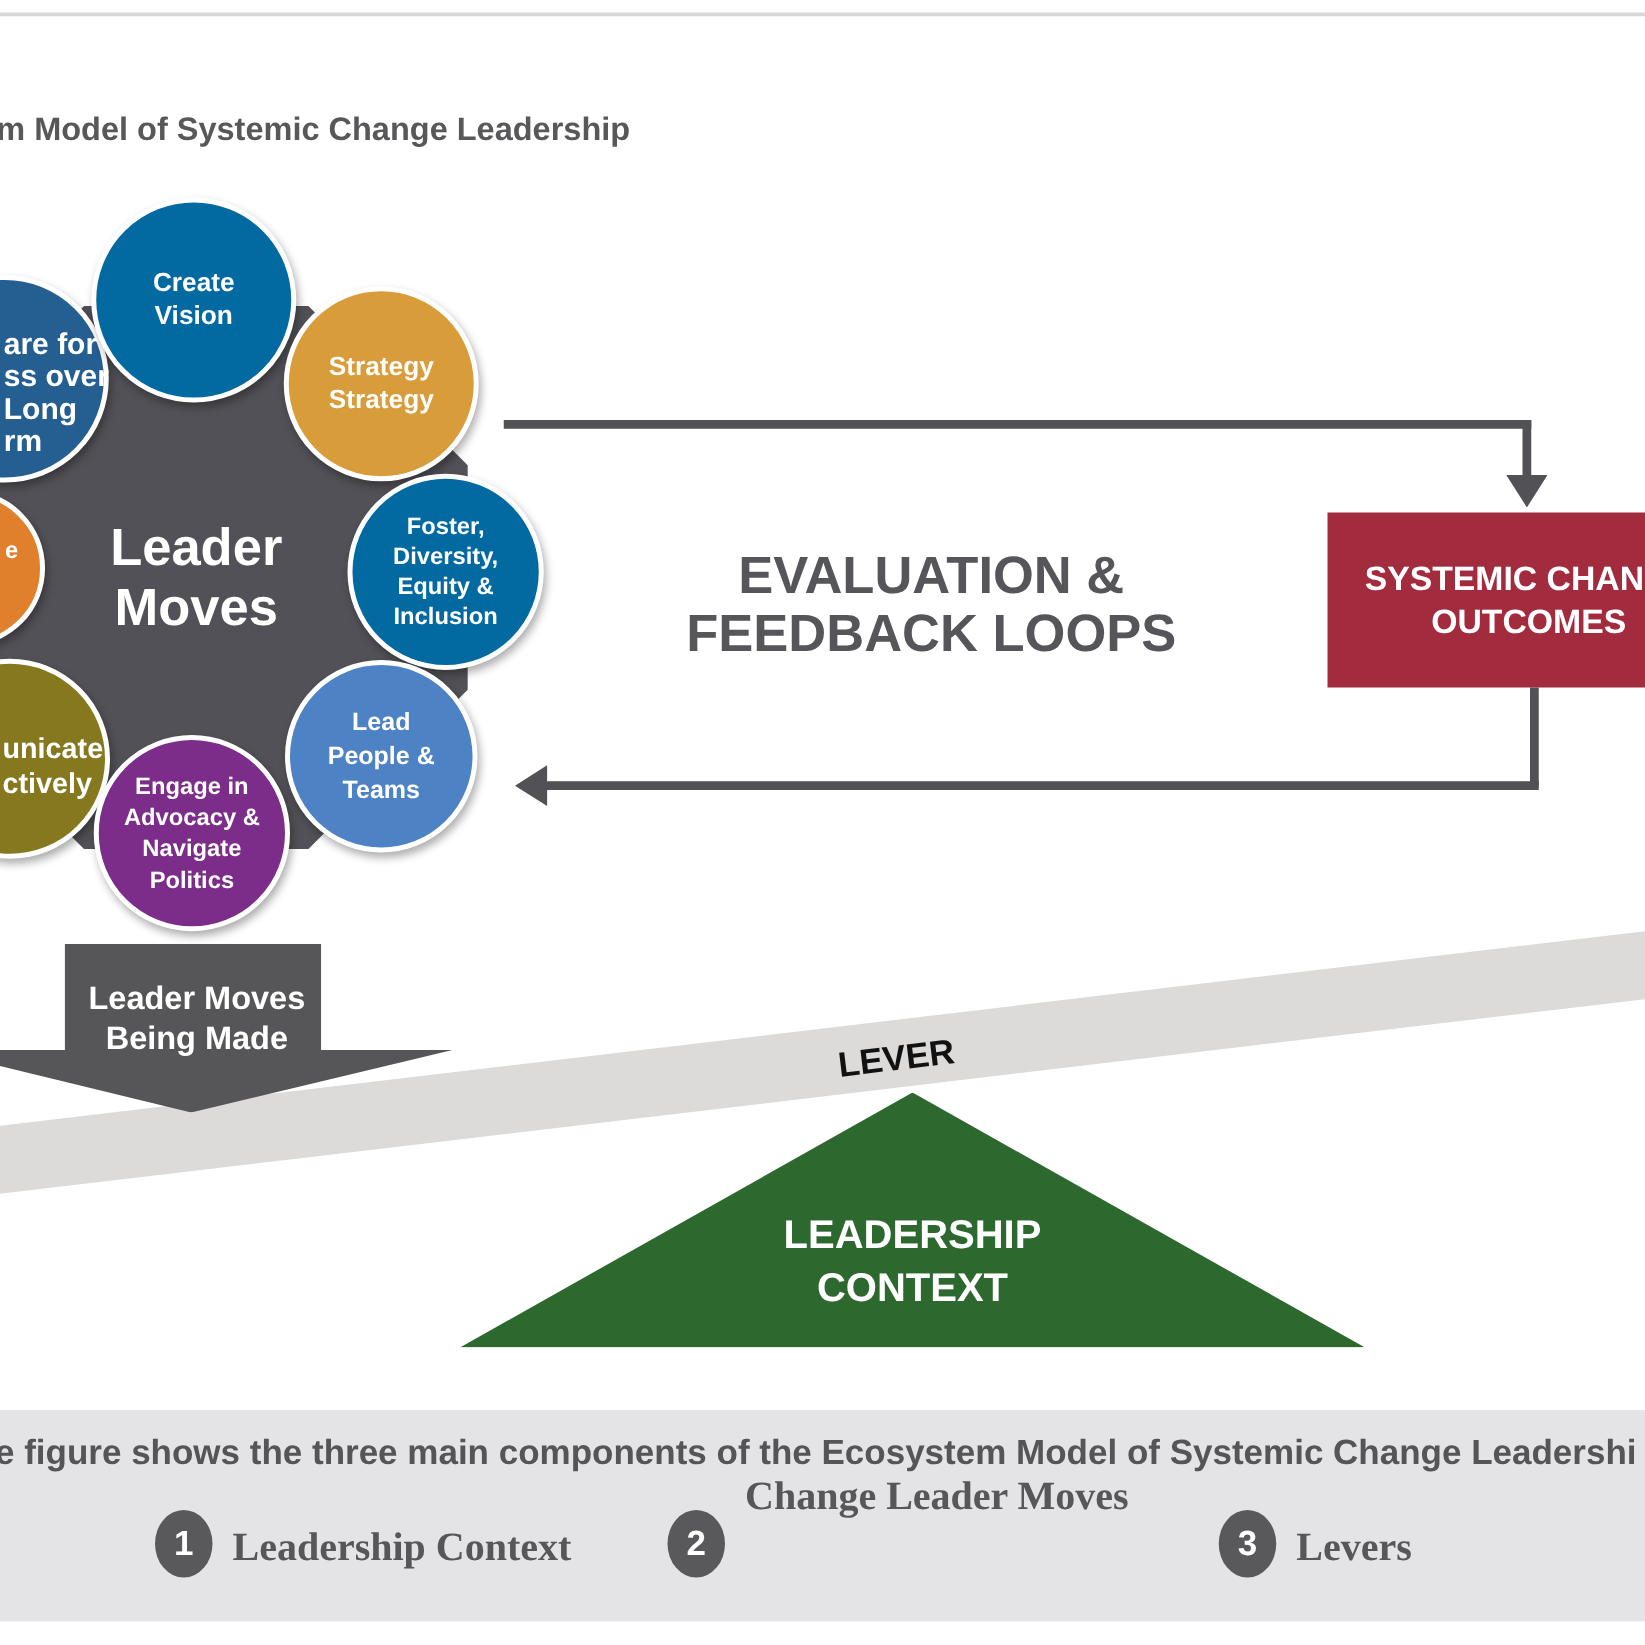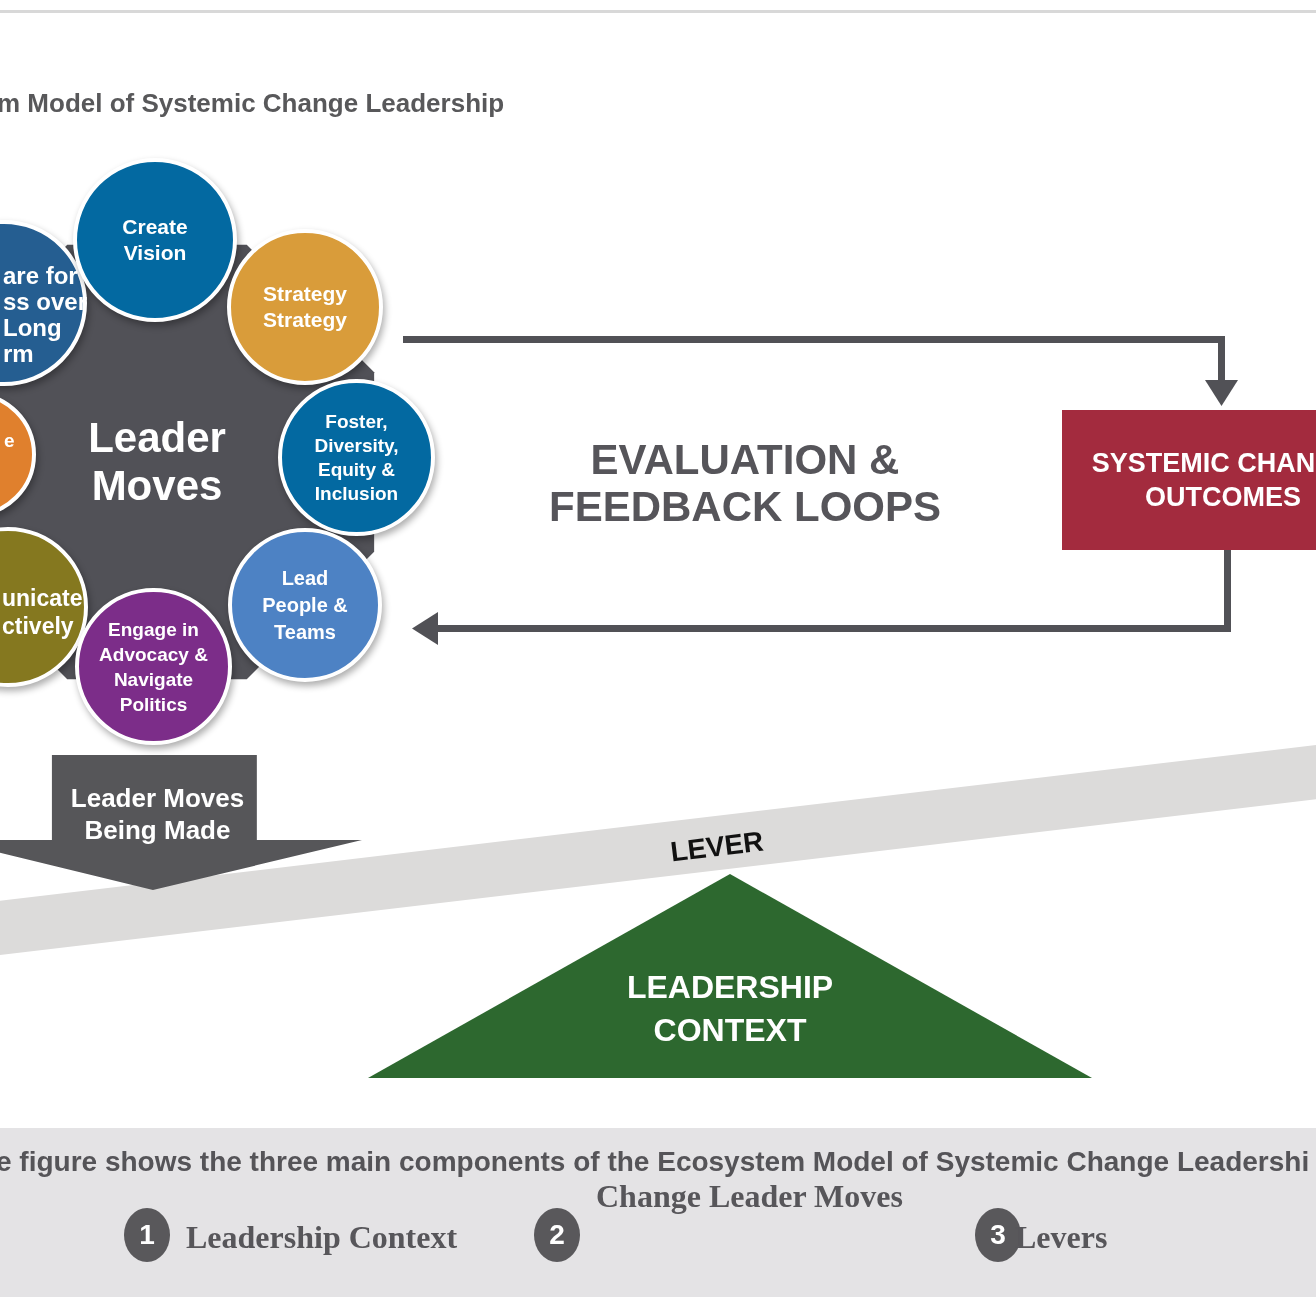--- a/index.html
+++ b/index.html
@@ -179,13 +179,13 @@
 <div class="legend-label" style="left:186px;top:1219px;">Leadership Context</div>
 
 <div class="legend-badge" style="left: 534px; top: 1208px; background: rgb(89, 88, 91);">
   <span>2</span>
 </div>
 <div class="legend-label" style="left:596px;top:1178px;">Change Leader Moves</div>
 
 <div class="legend-badge" style="left: 975px; top: 1208px; background: rgb(89, 88, 91);">
   <span>3</span>
 </div>
-<div class="legend-label" style="left:1015px;top:1219px;">Levers</div>
+<div class="legend-label" style="left:1037px;top:1219px;">Levers</div>
 
 </body></html>

